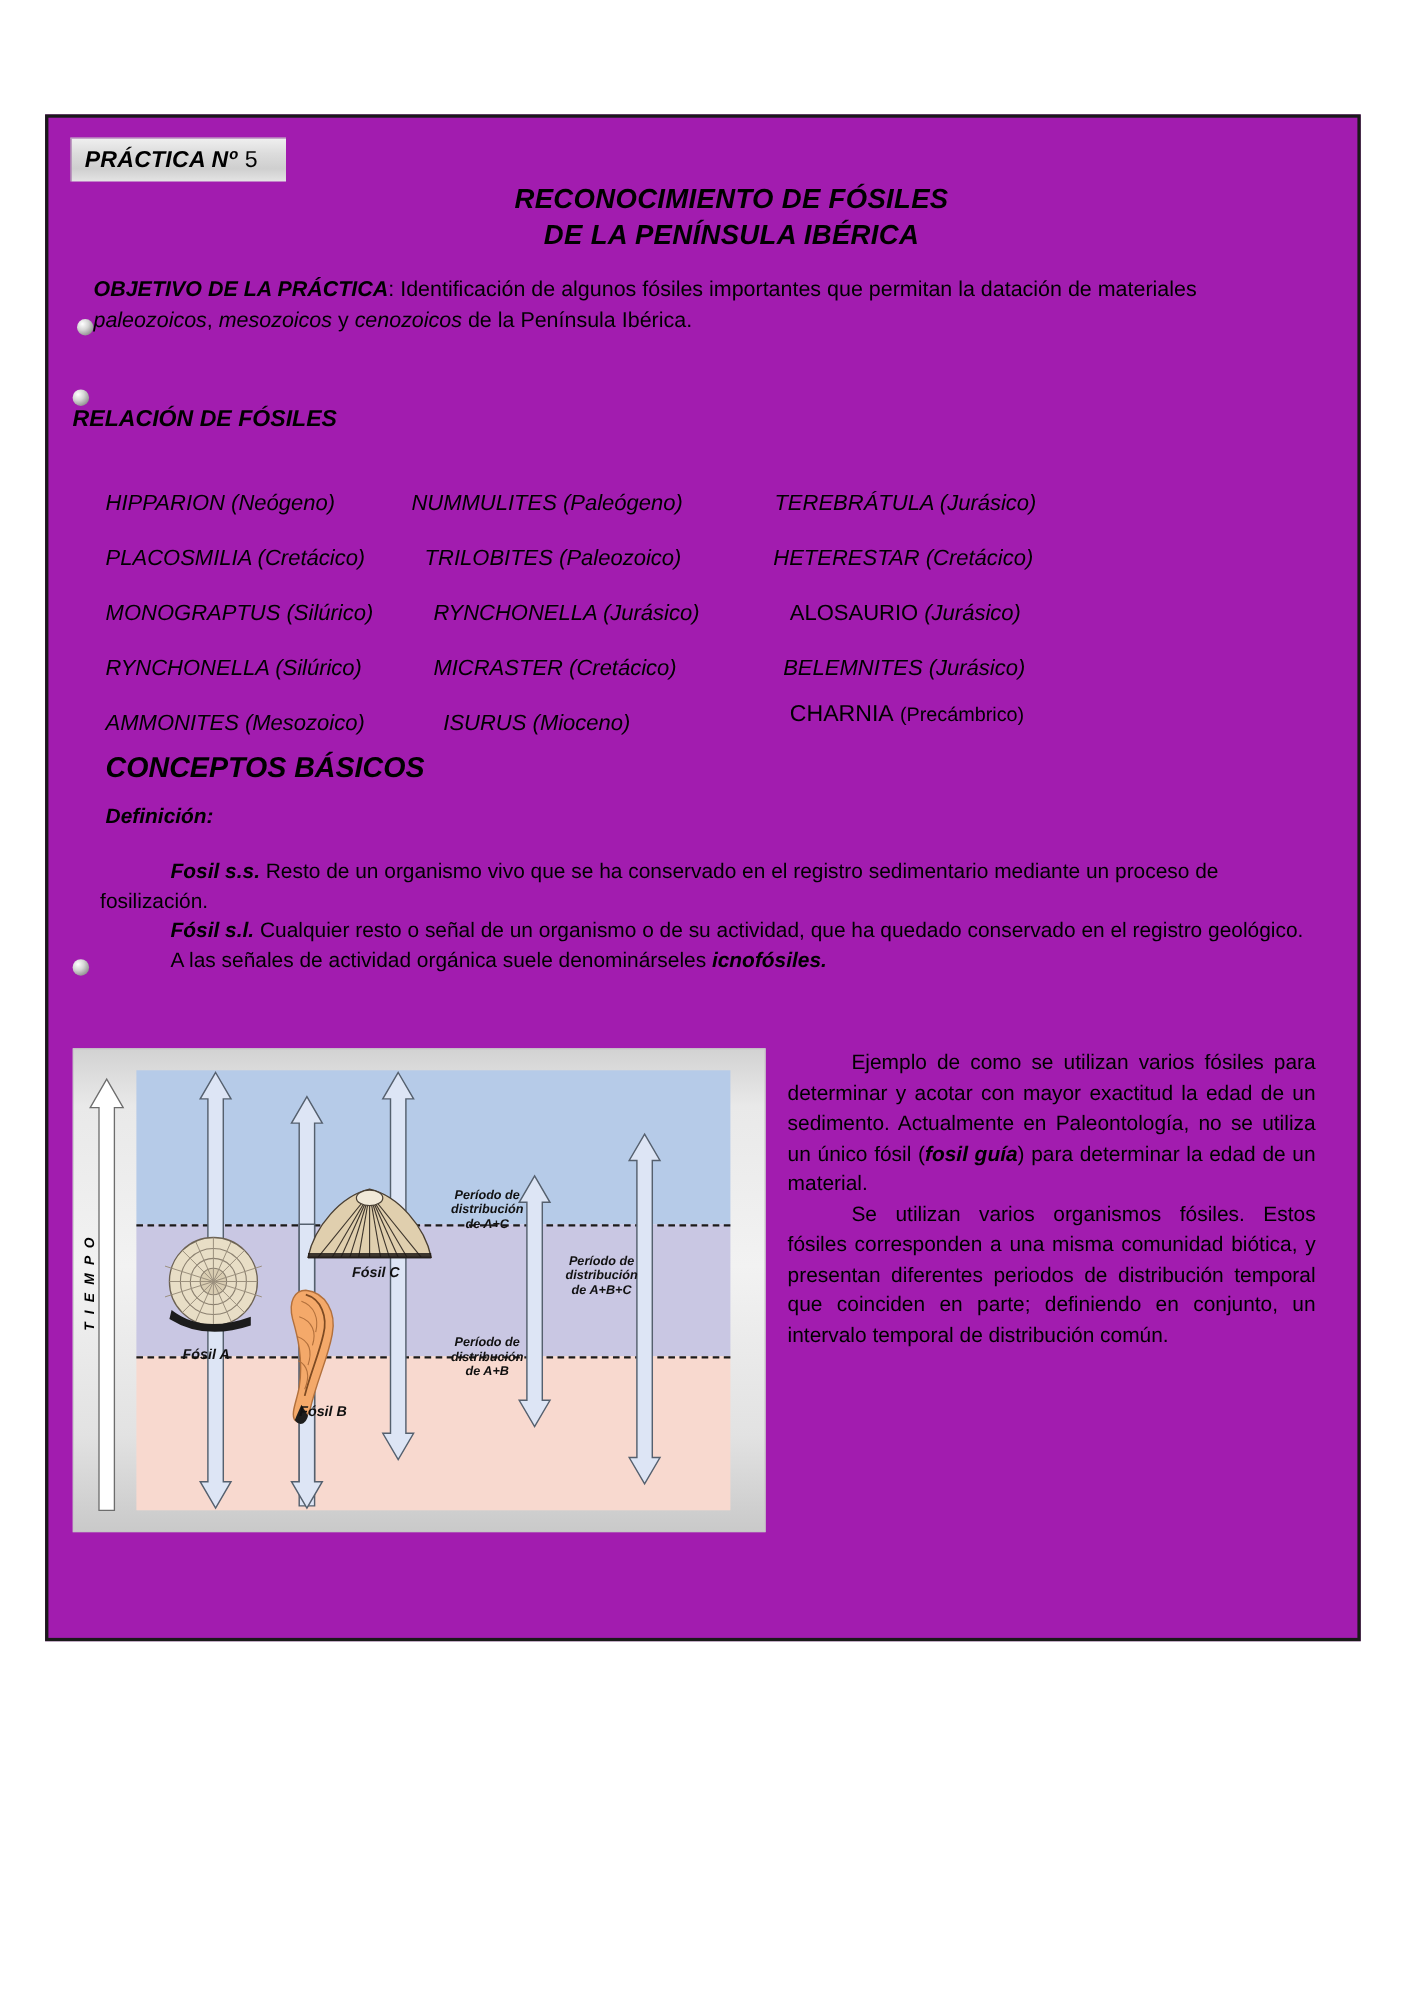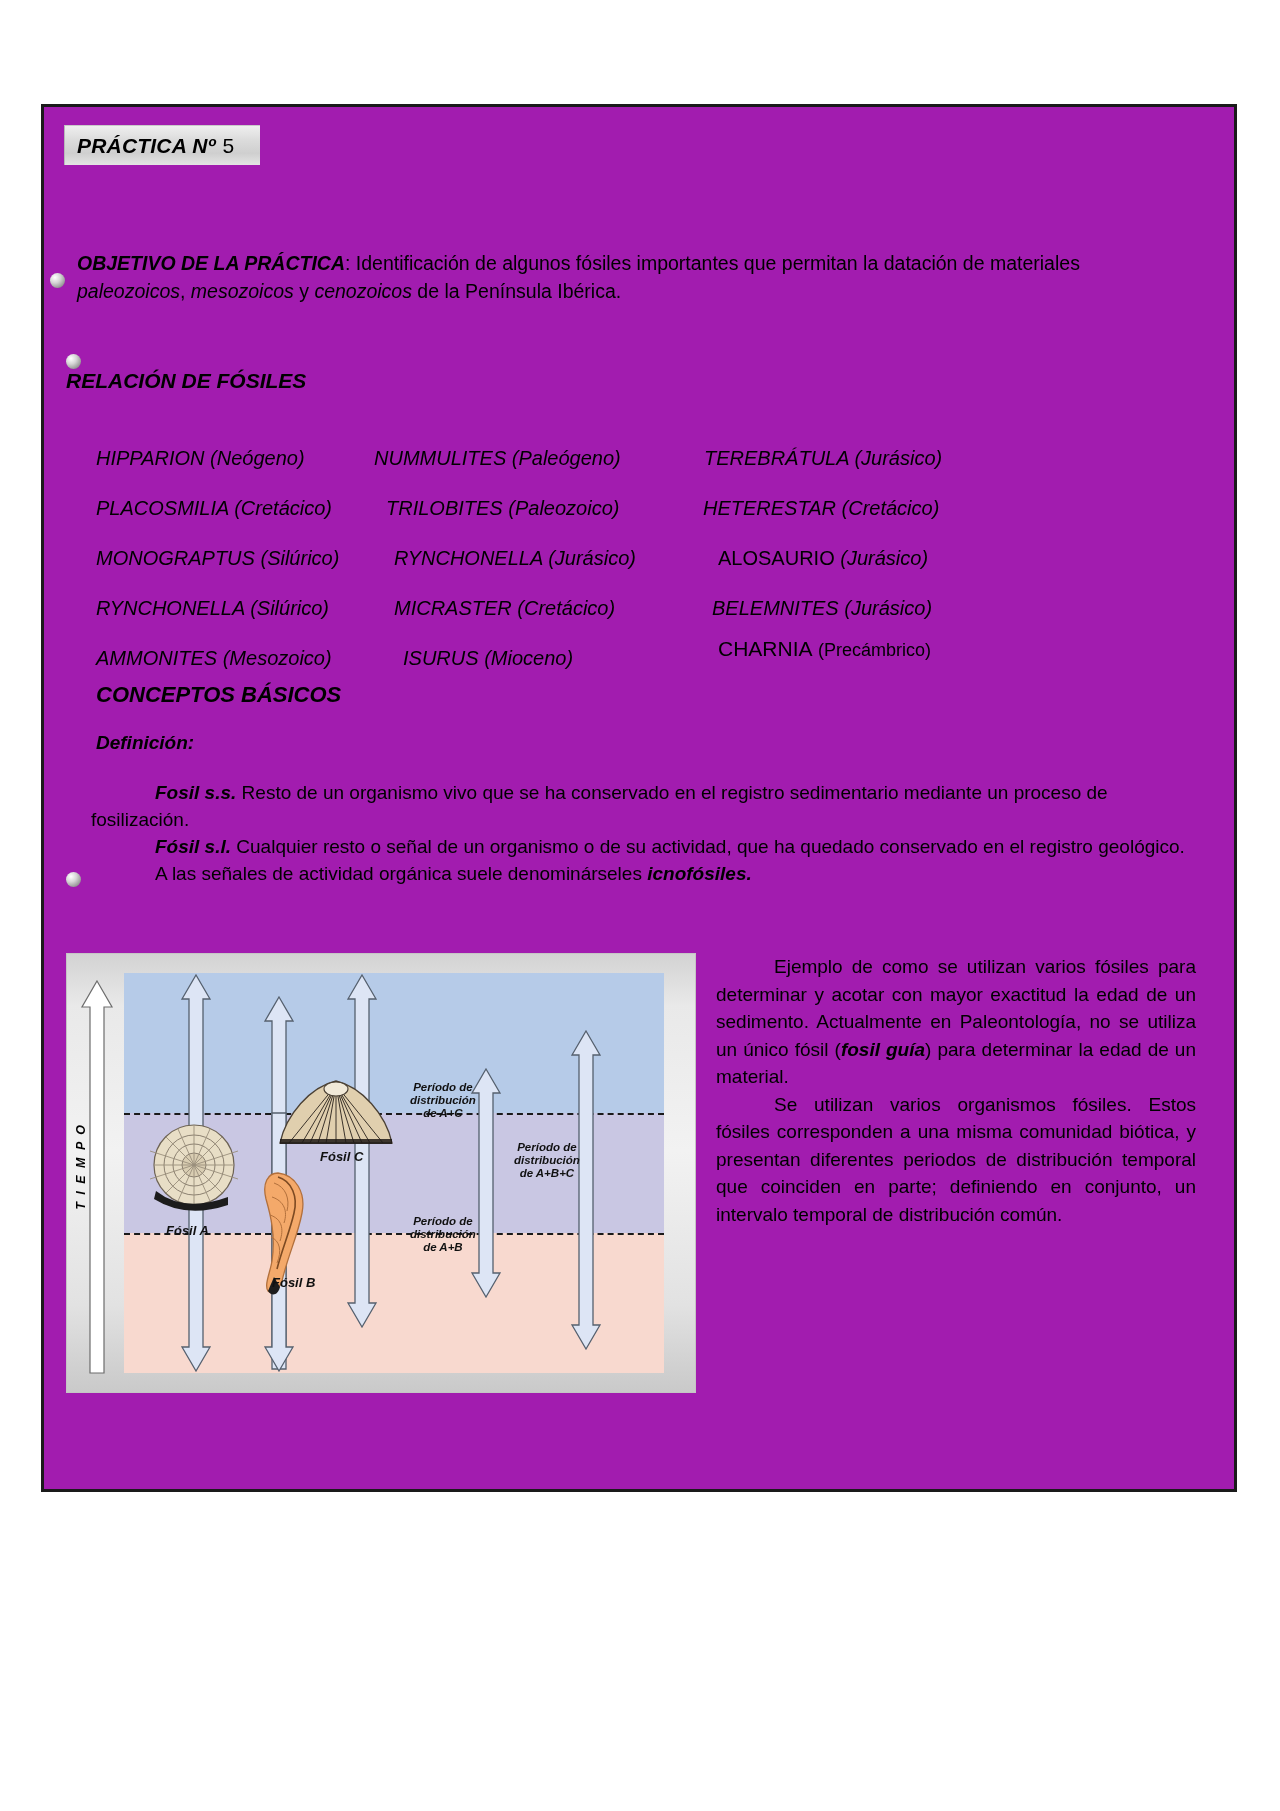--- a/index.html
+++ b/index.html
@@ -50,22 +50,22 @@
   
   .sphere{
     display:inline-block;
     width:15px;height:15px;border-radius:50%;
     background:radial-gradient(circle at 33% 30%,#ffffff 0%,#d5d5d5 38%,#9a9a9a 72%,#6e6e6e 100%);
     vertical-align:middle;
     flex:0 0 auto;
   }
 
   .objective{
-    position:absolute;left:6px;top:142px;width:1130px;
-    display:flex;align-items:center;gap:12px;
+    position:absolute;left:26px;top:142px;width:1130px;
+    display:flex;align-items:flex-end;
   }
   .objective .sphere{margin-top:6px;}
   .objective .otext{
     font-size:19.5px;line-height:28px;
   }
   .objective .otext b{font-weight:bold;font-style:italic;}
   .objective .otext i{font-style:italic;}
 
   .relacion{
     position:absolute;left:22px;top:247px;
@@ -100,21 +100,21 @@
   .r3 .col1{width:298px;}
   .r3 .col2{width:324px;}
   .r4 .col1{width:298px;}
   .r4 .col2{width:318px;}
   .r5 .col1{width:307px;}
   .r5 .col2{width:315px;}
 
   
   .conceptos{
     position:absolute;left:52px;top:575px;
-    font-weight:bold;font-style:italic;font-size:22px;
+    font-weight:bold;font-style:italic;font-size:26px;
   }
   .definicion{
     position:absolute;left:52px;top:625px;
     font-weight:bold;font-style:italic;font-size:19px;
   }
 
   .defblock{
     position:absolute;left:22px;top:672px;width:1130px;
     display:flex;align-items:flex-end;gap:10px;
   }
@@ -183,20 +183,24 @@
 <body>
 
 <div class="page-frame">
   <div class="inner">
 
     <div class="badge">
       <span class="b1">PRÁCTICA Nº</span>
       <span class="b2">5</span>
     </div>
 
+    <div class="doc-title">
+      <div>RECONOCIMIENTO DE FÓSILES</div>
+      <div>DE LA PENÍNSULA IBÉRICA</div>
+    </div>
 
     <div class="objective">
       <span class="sphere"></span>
       <div class="otext">
         <b>OBJETIVO DE LA PRÁCTICA</b><span>: Identificación de algunos fósiles importantes que permitan la datación de materiales </span><i>paleozoicos</i><span>, </span><i>mesozoicos</i><span> y </span><i>cenozoicos</i><span> de la Península Ibérica.</span>
       </div>
     </div>
 
     <div class="relacion">
       <span class="sphere"></span>

